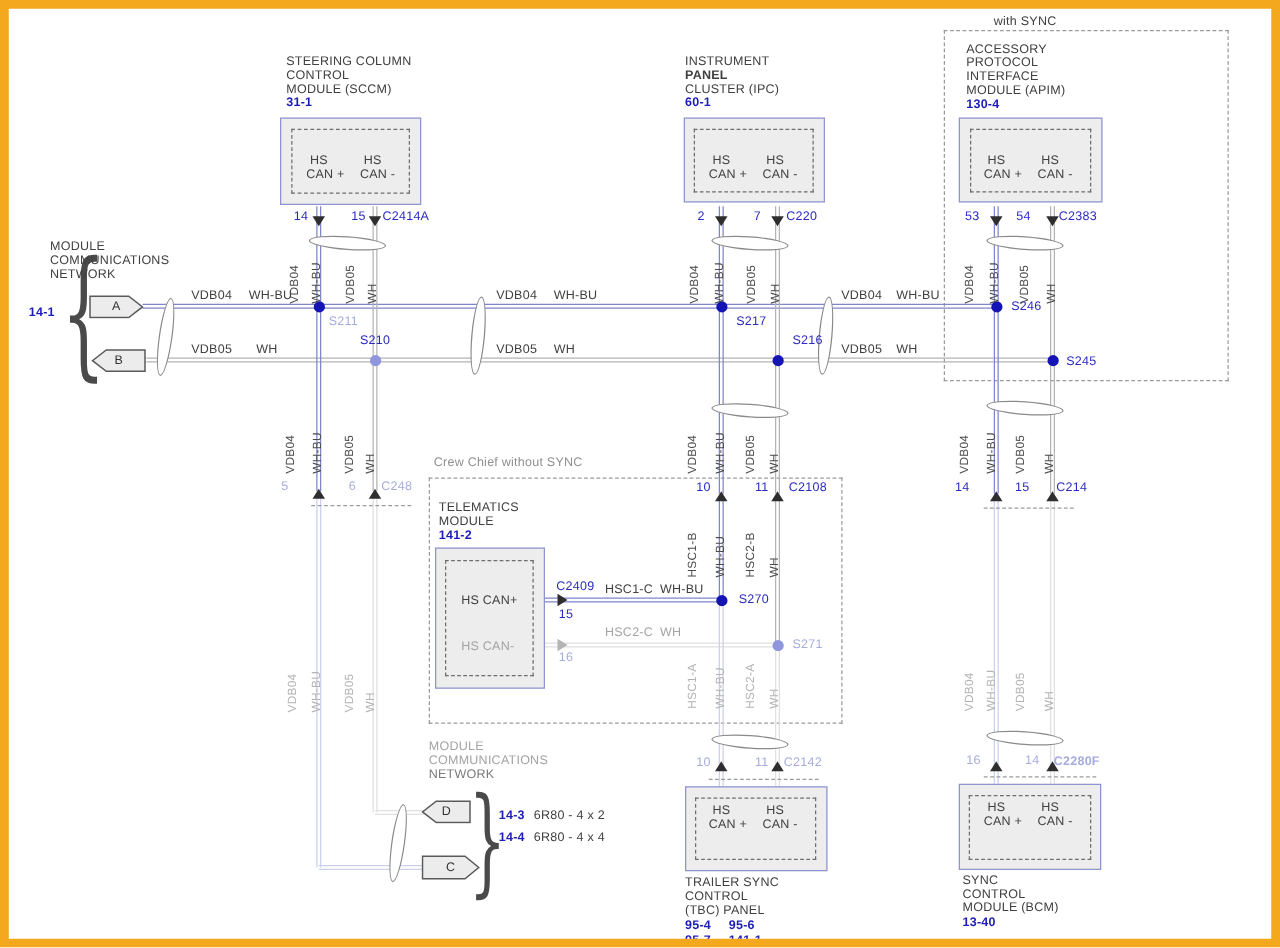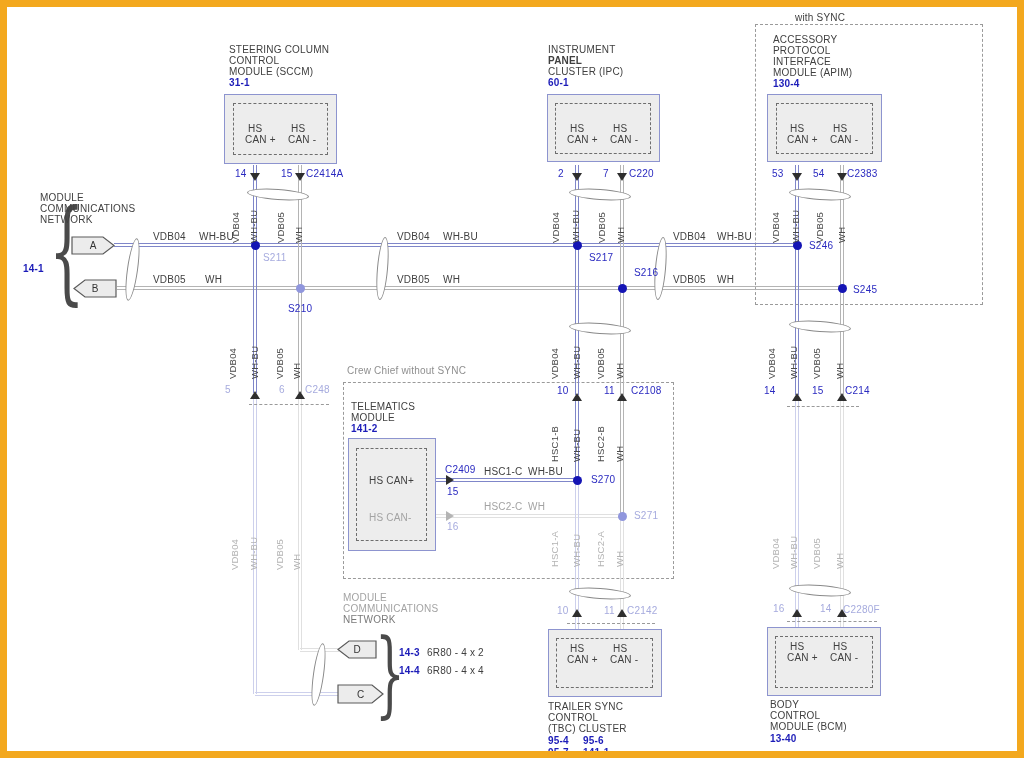--- a/index.html
+++ b/index.html
@@ -155,85 +155,85 @@
       <div class="lbl" style="left: 783px; top: 116px;">HS</div>
       <div class="lbl" style="left: 780px; top: 127px;">CAN +</div>
       <div class="lbl" style="left: 826px; top: 116px;">HS</div>
       <div class="lbl" style="left: 823px; top: 127px;">CAN -</div>
       <div class="lbl bl" style="left: 765px; top: 161px;">53</div>
       <div class="lbl bl" style="left: 806px; top: 161px;">54</div>
       <div class="lbl bl" style="left: 840px; top: 161px;">C2383</div>
       <div class="lbl" style="left: 33px; top: 185px;">MODULE</div>
       <div class="lbl" style="left: 33px; top: 196px;">COMMUNICATIONS</div>
       <div class="lbl" style="left: 33px; top: 207px;">NETWORK</div>
-      <div class="lbl bb" style="left: 16px; top: 256px;">14-1</div>
+      <div class="lbl bb" style="left: 16px; top: 238px;">14-1</div>
       <div class="lbl" style="left: 146px; top: 224px;">VDB04</div>
       <div class="lbl" style="left: 192px; top: 224px;">WH-BU</div>
       <div class="lbl" style="left: 146px; top: 267px;">VDB05</div>
       <div class="lbl" style="left: 198px; top: 267px;">WH</div>
       <div class="lbl" style="left: 390px; top: 224px;">VDB04</div>
       <div class="lbl" style="left: 436px; top: 224px;">WH-BU</div>
       <div class="lbl" style="left: 390px; top: 267px;">VDB05</div>
       <div class="lbl" style="left: 436px; top: 267px;">WH</div>
       <div class="lbl" style="left: 666px; top: 224px;">VDB04</div>
       <div class="lbl" style="left: 710px; top: 224px;">WH-BU</div>
       <div class="lbl" style="left: 666px; top: 267px;">VDB05</div>
       <div class="lbl" style="left: 710px; top: 267px;">WH</div>
       <div class="lbl fb" style="left: 256px; top: 245px;">S211</div>
-      <div class="lbl bl" style="left: 281px; top: 260px; margin-top: 36px;">S210</div>
+      <div class="lbl bl" style="left: 281px; top: 260px;">S210</div>
       <div class="lbl bl" style="left: 582px; top: 245px;">S217</div>
       <div class="lbl bl" style="left: 627px; top: 260px;">S216</div>
       <div class="lbl bl" style="left: 802px; top: 233px;">S246</div>
       <div class="lbl bl" style="left: 846px; top: 277px;">S245</div>
       <div class="lbl bl" style="left: 584px; top: 467px;">S270</div>
       <div class="lbl fb" style="left: 627px; top: 503px;">S271</div>
       <div class="lbl fb" style="left: 218px; top: 377px;">5</div>
       <div class="lbl fb" style="left: 272px; top: 377px;">6</div>
       <div class="lbl fb" style="left: 298px; top: 377px;">C248</div>
       <div class="lbl bl" style="left: 550px; top: 378px;">10</div>
       <div class="lbl bl" style="left: 597px; top: 378px;">11</div>
       <div class="lbl bl" style="left: 624px; top: 378px;">C2108</div>
       <div class="lbl bl" style="left: 757px; top: 378px;">14</div>
       <div class="lbl bl" style="left: 805px; top: 378px;">15</div>
       <div class="lbl bl" style="left: 838px; top: 378px;">C214</div>
       <div class="lbl fb" style="left: 550px; top: 598px;">10</div>
       <div class="lbl fb" style="left: 597px; top: 598px;">11</div>
       <div class="lbl fb" style="left: 620px; top: 598px;">C2142</div>
       <div class="lbl fb" style="left: 766px; top: 596px;">16</div>
       <div class="lbl fb" style="left: 813px; top: 596px;">14</div>
-      <div class="lbl fb" style="left: 836px; top: 597px;">C2280F</div>
+      <div class="lbl fb" style="left: 836px; top: 597px; font-weight: bold;">C2280F</div>
       <div class="lbl g2" style="left: 340px; top: 358px;">Crew Chief without SYNC</div>
       <div class="lbl" style="left: 344px; top: 394px;">TELEMATICS</div>
       <div class="lbl" style="left: 344px; top: 405px;">MODULE</div>
       <div class="lbl bb" style="left: 344px; top: 416px;">141-2</div>
       <div class="lbl" style="left: 362px; top: 468px;">HS CAN+</div>
       <div class="lbl g" style="left: 362px; top: 505px;">HS CAN-</div>
       <div class="lbl bl" style="left: 438px; top: 457px;">C2409</div>
       <div class="lbl bl" style="left: 440px; top: 479px;">15</div>
       <div class="lbl" style="left: 477px; top: 459px;">HSC1-C</div>
       <div class="lbl" style="left: 521px; top: 459px;">WH-BU</div>
       <div class="lbl fb" style="left: 440px; top: 514px;">16</div>
       <div class="lbl g" style="left: 477px; top: 494px;">HSC2-C</div>
       <div class="lbl g" style="left: 521px; top: 494px;">WH</div>
       <div class="lbl" style="left: 563px; top: 636px;">HS</div>
       <div class="lbl" style="left: 560px; top: 647px;">CAN +</div>
       <div class="lbl" style="left: 606px; top: 636px;">HS</div>
       <div class="lbl" style="left: 603px; top: 647px;">CAN -</div>
       <div class="lbl" style="left: 541px; top: 694px;">TRAILER SYNC</div>
       <div class="lbl" style="left: 541px; top: 705px;">CONTROL</div>
-      <div class="lbl" style="left: 541px; top: 716px;">(TBC) CLUSTER</div>
+      <div class="lbl" style="left: 541px; top: 716px;">(TBC) PANEL</div>
       <div class="lbl bb" style="left: 541px; top: 728px;">95-4</div>
       <div class="lbl bb" style="left: 576px; top: 728px;">95-6</div>
       <div class="lbl bb" style="left: 541px; top: 740px;">95-7</div>
       <div class="lbl bb" style="left: 576px; top: 740px;">141-1</div>
       <div class="lbl" style="left: 783px; top: 634px;">HS</div>
       <div class="lbl" style="left: 780px; top: 645px;">CAN +</div>
       <div class="lbl" style="left: 826px; top: 634px;">HS</div>
       <div class="lbl" style="left: 823px; top: 645px;">CAN -</div>
-      <div class="lbl" style="left: 763px; top: 692px;">BODY</div>
+      <div class="lbl" style="left: 763px; top: 692px;">SYNC</div>
       <div class="lbl" style="left: 763px; top: 703px;">CONTROL</div>
       <div class="lbl" style="left: 763px; top: 714px;">MODULE (BCM)</div>
       <div class="lbl bb" style="left: 763px; top: 726px;">13-40</div>
       <div class="lbl g" style="left: 336px; top: 585px;">MODULE</div>
       <div class="lbl g" style="left: 336px; top: 596px;">COMMUNICATIONS</div>
       <div class="lbl g3" style="left: 336px; top: 607px;">NETWORK</div>
       <div class="lbl bb" style="left: 392px; top: 640px;">14-3</div>
       <div class="lbl" style="left: 420px; top: 640px;">6R80 - 4 x 2</div>
       <div class="lbl bb" style="left: 392px; top: 658px;">14-4</div>
       <div class="lbl" style="left: 420px; top: 658px;">6R80 - 4 x 4</div>

